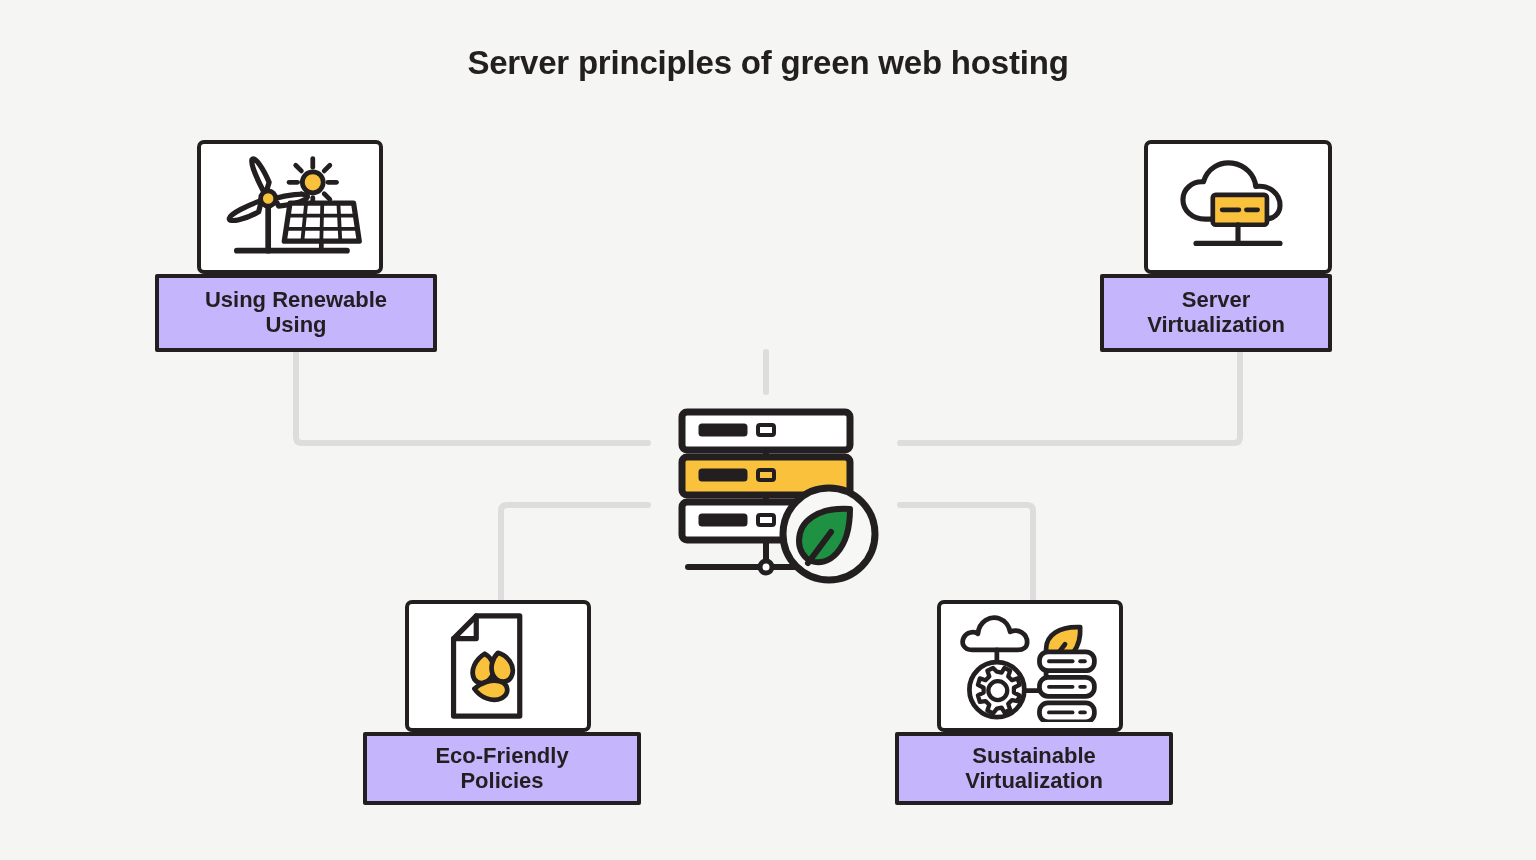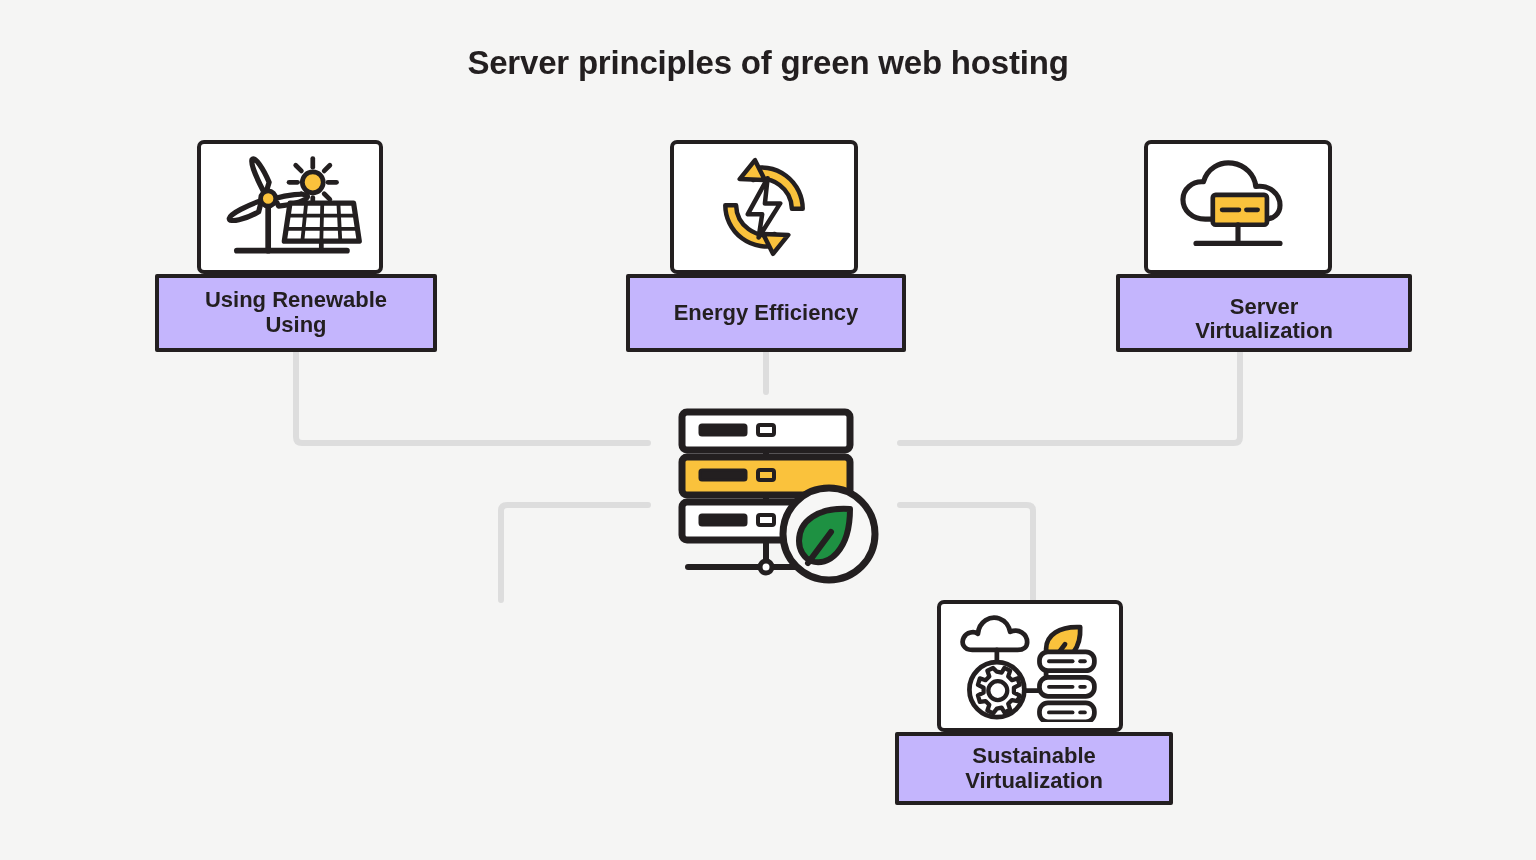--- a/index.html
+++ b/index.html
@@ -78,21 +78,21 @@
   #node-renewable      { left: 155px; top: 140px; width: 282px; height: 212px; }
   #node-renewable .icon-box  { left: 42px;  top: 0;    width: 186px; height: 134px; }
   #node-renewable .label-box { left: 0;     top: 134px; width: 282px; height: 78px; }
 
   #node-efficiency     { left: 626px; top: 140px; width: 280px; height: 212px; }
   #node-efficiency .icon-box  { left: 44px; top: 0;    width: 188px; height: 134px; }
   #node-efficiency .label-box { left: 0;    top: 134px; width: 280px; height: 78px; }
 
   #node-virtualization { left: 1100px; top: 140px; width: 280px; height: 212px; }
   #node-virtualization .icon-box  { left: 44px; top: 0;    width: 188px; height: 134px; }
-  #node-virtualization .label-box { left: 16px;    top: 134px; width: 296px; height: 78px; align-items: flex-end; }
+  #node-virtualization .label-box { left: 0;    top: 134px; width: 232px; height: 78px; }
 
   #node-ecofriendly    { left: 363px; top: 600px; width: 278px; height: 205px; }
   #node-ecofriendly .icon-box  { left: 42px; top: 0;    width: 186px; height: 132px; }
   #node-ecofriendly .label-box { left: 0;    top: 132px; width: 278px; height: 73px; }
 
   #node-sustainable    { left: 895px; top: 600px; width: 278px; height: 205px; }
   #node-sustainable .icon-box  { left: 42px; top: 0;    width: 186px; height: 132px; }
   #node-sustainable .label-box { left: 0;    top: 132px; width: 278px; height: 73px; }
 
   
@@ -169,41 +169,20 @@
       </svg>
     </div>
     <div class="label-box">
       <span>
         <span>Using Renewable</span><br>
         <span>Using</span>
       </span>
     </div>
   </div>
 
-  <div class="node" id="node-efficiency">
-    <div class="icon-box">
-      <svg class="icon-svg" viewBox="0 0 120 120" width="108" height="108">
-        <g stroke="#231f20" stroke-width="5" stroke-linecap="round" stroke-linejoin="round">
-
-          <path d="M44,18 A46,46 0 0 1 103,62 L91,62 A34,34 0 0 0 48,30 Z" fill="#fac23c"></path>
-
-          <path d="M50,8 L33,29 L61,30 Z" fill="#fac23c"></path>
-
-          <path d="M76,102 A46,46 0 0 1 17,58 L29,58 A34,34 0 0 0 72,90 Z" fill="#fac23c"></path>
-
-          <path d="M70,112 L87,91 L59,90 Z" fill="#fac23c"></path>
-
-          <path d="M64,28 L42,68 L58,68 L54,94 L78,56 L61,56 Z" fill="#ffffff" stroke-width="5"></path>
-        </g>
-      </svg>
-    </div>
-    <div class="label-box">
-      <span>Energy Efficiency</span>
-    </div>
-  </div>
 
   <div class="node" id="node-virtualization">
     <div class="icon-box">
       <svg class="icon-svg" viewBox="0 0 150 110" width="140" height="104">
         <g fill="none" stroke="#231f20" stroke-width="5.5" stroke-linecap="round" stroke-linejoin="round">
 
           <path d="M40,68 C25,68 16,58 16,47 C16,36 26,27 38,28 C42,14 55,6 69,8
                    C83,10 93,21 94,33 C109,31 120,41 120,53 C120,62 113,68 104,68 Z" fill="#ffffff"></path>
 
           <rect x="48" y="42" width="58" height="32" rx="3" fill="#fac23c" stroke-width="5"></rect>
@@ -248,20 +227,46 @@
 
       <g>
         <circle cx="161" cy="134" r="46" fill="#f7f7f6" stroke="#231f20" stroke-width="7"></circle>
         <path d="M182,109 C150,107 131,121 131,141 C131,150 136,158 143,161
                  C160,167 182,151 182,109 Z" fill="#1e9142" stroke="#231f20" stroke-width="6" stroke-linejoin="round"></path>
         <line x1="140" y1="163" x2="163" y2="132" stroke="#231f20" stroke-width="6" stroke-linecap="round"></line>
       </g>
     </svg>
   </div>
 
+  <div class="node" id="node-ecofriendly">
+    <div class="icon-box">
+      <svg class="icon-svg" viewBox="0 0 110 118" width="104" height="112">
+        <g stroke="#231f20" stroke-width="5.5" stroke-linecap="round" stroke-linejoin="round">
+
+          <path d="M32,6 L78,6 L78,112 L8,112 L8,30 Z" fill="#ffffff"></path>
+          <path d="M32,6 L32,30 L8,30" fill="none"></path>
+
+          <g stroke-width="5">
+
+            <path d="M41,46 C31,52 25,64 30,73 C36,81 47,76 50,66 C52,58 48,50 41,46 Z" fill="#fac23c"></path>
+
+            <path d="M55,45 C65,48 73,58 70,68 C67,78 55,78 50,69 C46,61 49,51 55,45 Z" fill="#fac23c"></path>
+
+            <path d="M30,83 C36,92 49,98 59,93 C68,88 66,77 56,75 C48,73 37,77 30,83 Z" fill="#fac23c"></path>
+          </g>
+        </g>
+      </svg>
+    </div>
+    <div class="label-box">
+      <span>
+        <span>Eco-Friendly</span><br>
+        <span>Policies</span>
+      </span>
+    </div>
+  </div>
 
   <div class="node" id="node-sustainable">
     <div class="icon-box">
       <svg class="icon-svg" viewBox="0 0 150 118" width="142" height="112">
         <g fill="none" stroke="#231f20" stroke-width="5" stroke-linecap="round" stroke-linejoin="round">
 
           <path d="M14,42 C5,42 2,35 5,29 C8,23 16,22 20,25 C21,12 33,5 43,9
                    C49,11 53,17 54,23 C63,19 72,25 72,34 C72,39 68,42 62,42 Z" fill="#ffffff"></path>
 
           <line x1="40" y1="42" x2="40" y2="57"></line>

